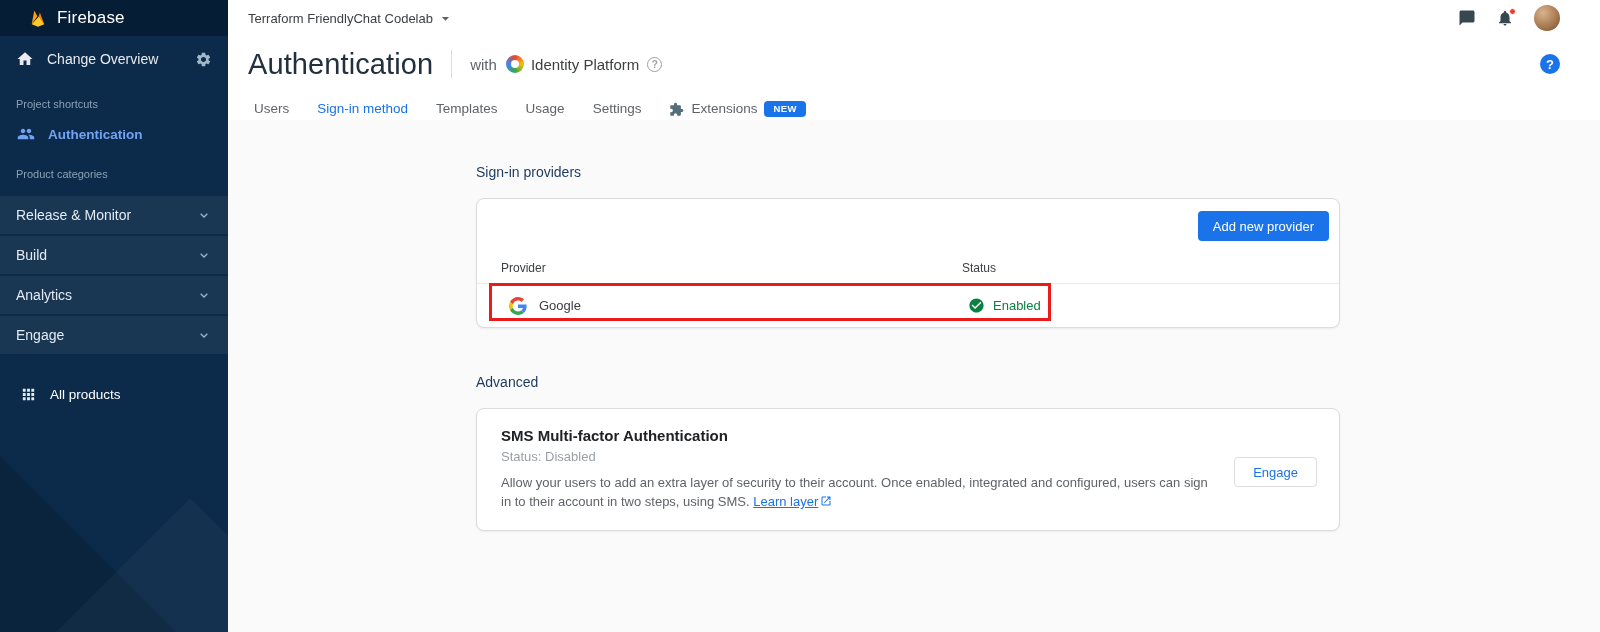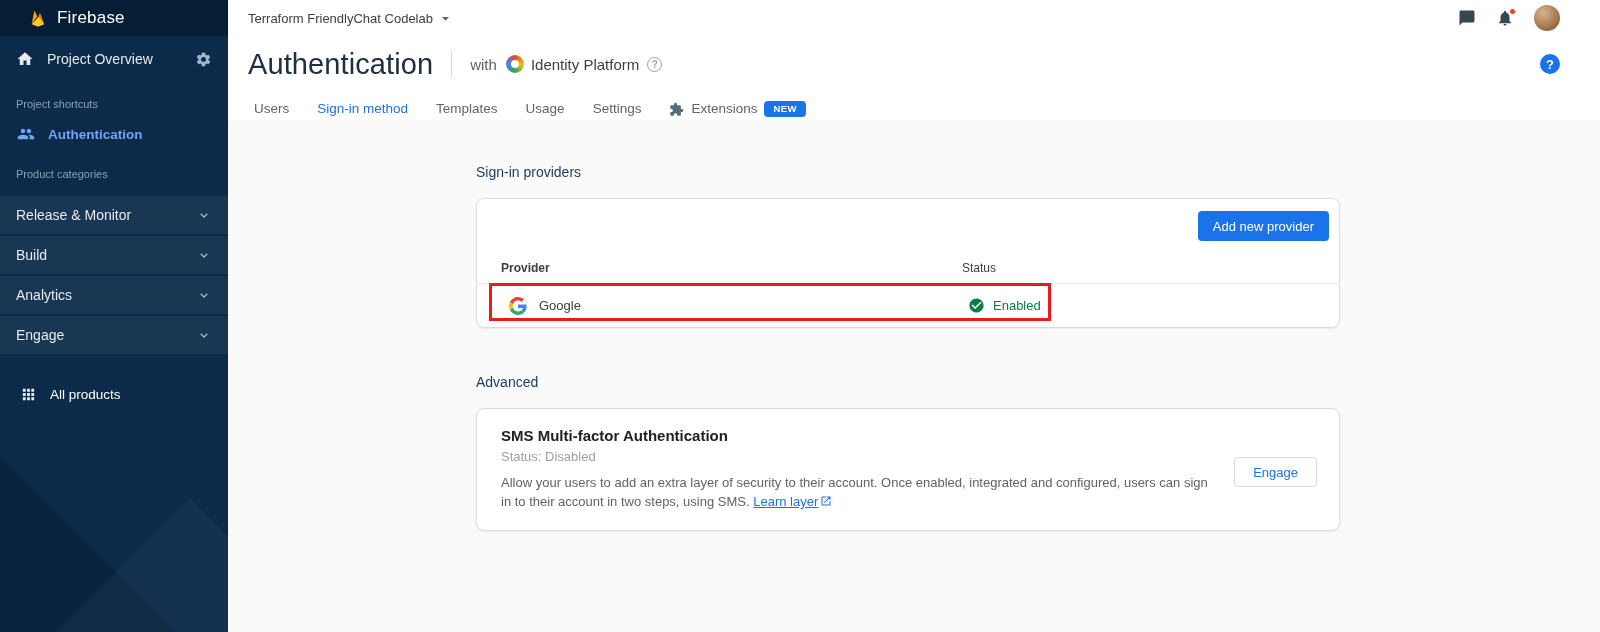--- a/index.html
+++ b/index.html
@@ -80,21 +80,21 @@
     box-shadow:0 1px 2px rgba(60,64,67,.08); }
 
   
   .card-providers { position:relative; }
   .card1-top { height:54px; position:relative; }
   .add-btn { position:absolute; right:10px; top:12px; height:30px; padding:0 15px;
     background:#1a73e8; color:#fff; font-size:13px; font-weight:500;
     border:none; border-radius:4px; cursor:pointer; }
   .thead { display:flex; padding:8px 0 8px 24px; border-bottom:1px solid #e8eaed;
     font-size:12px; font-weight:500; color:#3c4043; }
-  .thead .col-provider { width:461px;font-weight:bold; }
+  .thead .col-provider { width:461px; }
   .trow { display:flex; align-items:center; height:43px; padding-left:26px;
     font-size:13px; color:#3c4043; cursor:pointer; }
   .trow .p-cell { width:459px; display:flex; align-items:center; gap:12px;margin-left:6px; }
   .trow .s-cell { display:flex; align-items:center; gap:8px; color:#0b8043; }
   .red-box { position:absolute; left:12px; top:84px; width:562px; height:38px;
     border:3px solid #ea1b1b; pointer-events:none; }
 
   
   .adv-gap { height:46px; }
   .card-advanced { position:relative; padding:18px 24px; }
@@ -121,21 +121,21 @@
     </span>
     <span class="brand-text">Firebase</span>
   </div>
 
   <div class="po-row">
     <span style="display:flex">
       <svg viewBox="0 0 24 24" width="18" height="18">
           <path fill="#e8eaed" d="M10 20v-6h4v6h5v-8h3L12 3 2 12h3v8z"></path>
         </svg>
     </span>
-    <span class="label">Project Overview</span>
+    <span class="label">Change Overview</span>
     <span class="po-gear">
       <svg viewBox="0 0 24 24" width="17" height="17">
           <path fill="#9fb8cc" d="M19.14 12.94c.04-.3.06-.61.06-.94 0-.32-.02-.64-.07-.94l2.03-1.58a.49.49 0 0 0 .12-.61l-1.92-3.32a.488.488 0 0 0-.59-.22l-2.39.96c-.5-.38-1.03-.7-1.62-.94l-.36-2.54a.484.484 0 0 0-.48-.41h-3.84c-.24 0-.43.17-.47.41l-.36 2.54c-.59.24-1.13.57-1.62.94l-2.39-.96c-.22-.08-.47 0-.59.22L2.74 8.87c-.12.21-.08.47.12.61l2.03 1.58c-.05.3-.09.63-.09.94s.02.64.07.94l-2.03 1.58a.49.49 0 0 0-.12.61l1.92 3.32c.12.22.37.29.59.22l2.39-.96c.5.38 1.03.7 1.62.94l.36 2.54c.05.24.24.41.48.41h3.84c.24 0 .44-.17.47-.41l.36-2.54c.59-.24 1.13-.56 1.62-.94l2.39.96c.22.08.47 0 .59-.22l1.92-3.32c.12-.22.07-.47-.12-.61l-2.01-1.58zM12 15.6c-1.98 0-3.6-1.62-3.6-3.6s1.62-3.6 3.6-3.6 3.6 1.62 3.6 3.6-1.62 3.6-3.6 3.6z"></path>
         </svg>
     </span>
   </div>
 
   <div class="section-label">Project shortcuts</div>
 
   <div class="auth-row">

